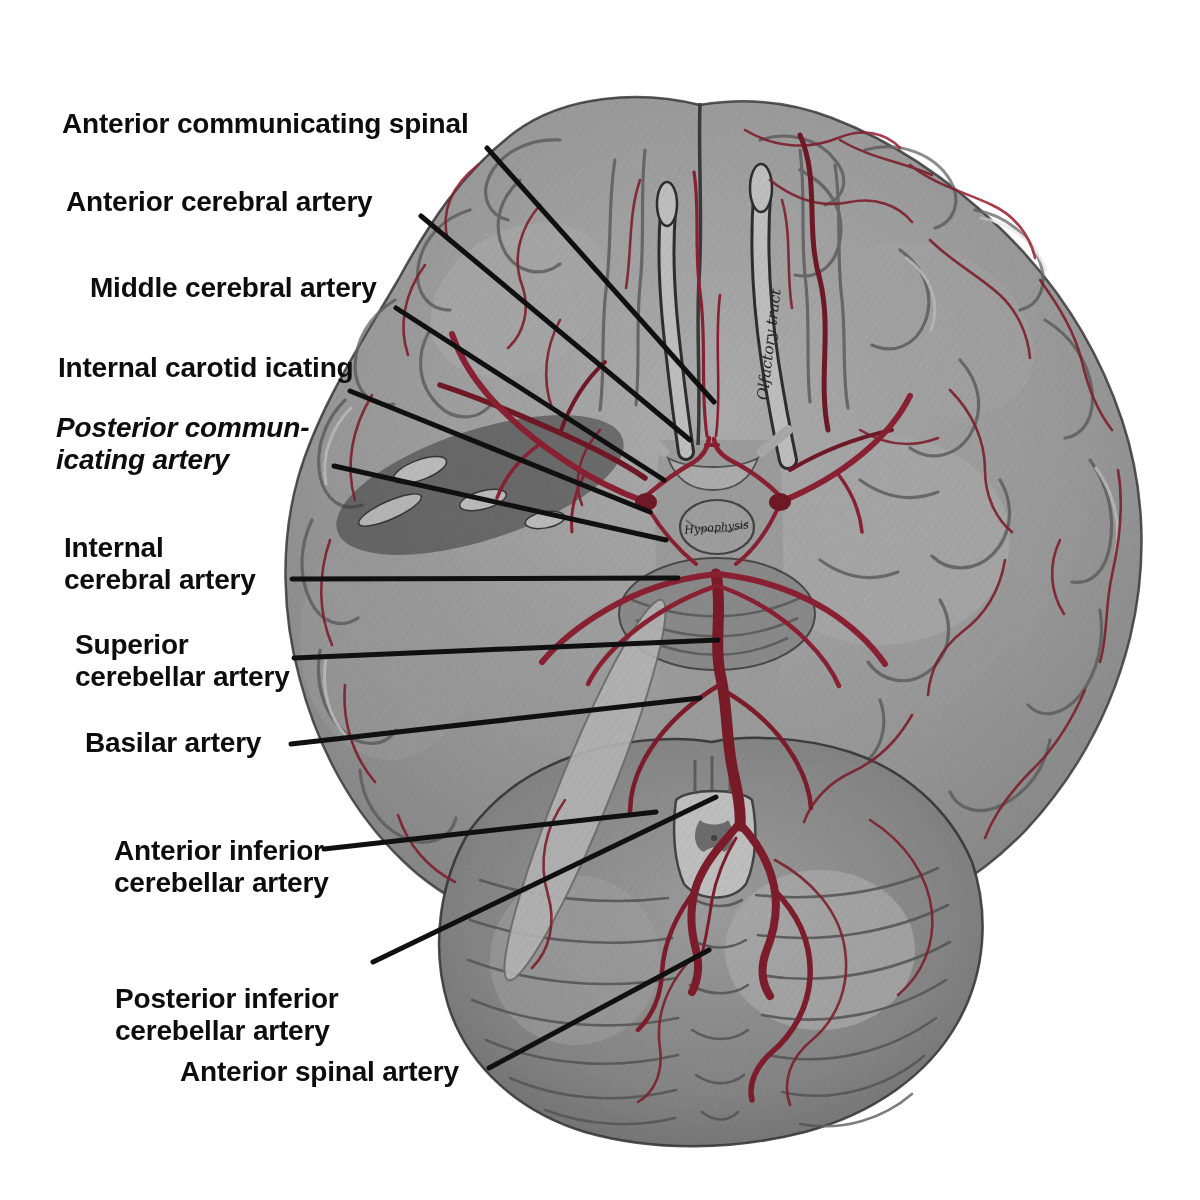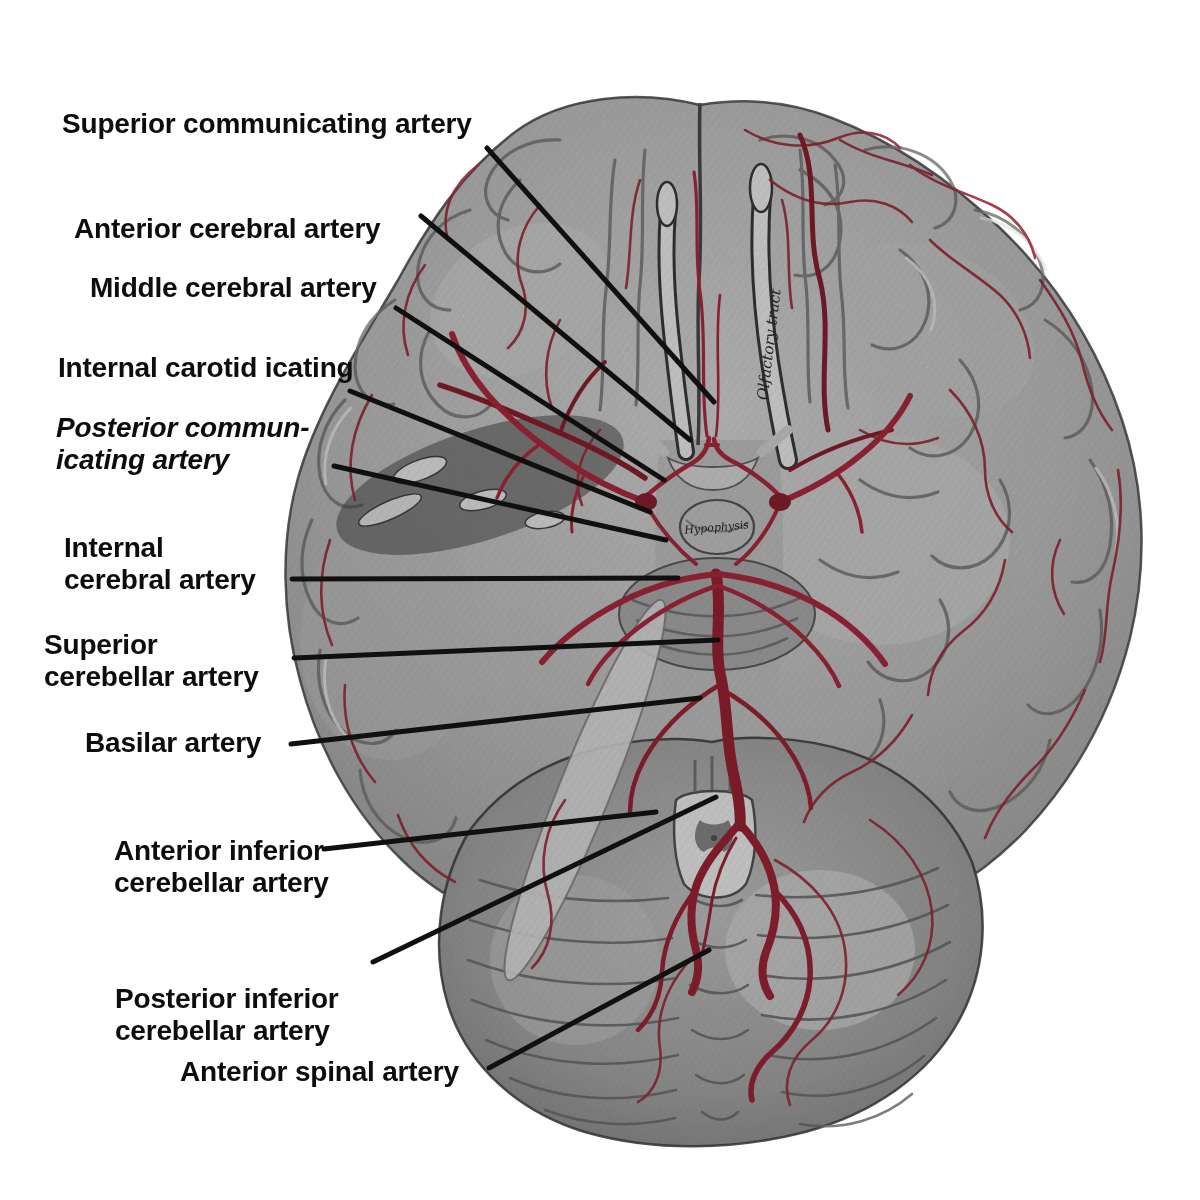--- a/index.html
+++ b/index.html
@@ -274,29 +274,29 @@
     <line x1="334" y1="466" x2="666" y2="540"></line>
     <line x1="292" y1="579" x2="678" y2="578"></line>
     <line x1="294" y1="658" x2="718" y2="640"></line>
     <line x1="291" y1="744" x2="700" y2="698"></line>
     <line x1="324" y1="849" x2="656" y2="812"></line>
     <line x1="373" y1="962" x2="716" y2="797"></line>
     <line x1="489" y1="1068" x2="709" y2="950"></line>
   </g>
 </svg>
 
-<div class="anatomy-label" style="left:62px; top:108px;">Superior communicating artery</div>
-<div class="anatomy-label" style="left:74px; top:186px;margin-top:27px;">Anterior cerebral artery</div>
+<div class="anatomy-label" style="left:62px; top:108px;">Anterior communicating spinal</div>
+<div class="anatomy-label" style="left:66px; top:186px;">Anterior cerebral artery</div>
 <div class="anatomy-label" style="left:62px; top:272px;margin-left:28px;">Middle cerebral artery</div>
 <div class="anatomy-label" style="left:58px; top:352px;">Internal carotid icating</div>
 <div class="anatomy-label" style="left:56px; top:412px;font-style:italic;">Posterior commun-
 icating artery</div>
 <div class="anatomy-label" style="left:64px; top:532px;">Internal
 cerebral artery</div>
-<div class="anatomy-label" style="left:44px; top:629px;">Superior
+<div class="anatomy-label" style="left:75px; top:629px;">Superior
 cerebellar artery</div>
 <div class="anatomy-label" style="left:85px; top:727px;">Basilar artery</div>
 <div class="anatomy-label" style="left:82px; top:835px;margin-left:32px;">Anterior inferior
 cerebellar artery</div>
 <div class="anatomy-label" style="left:115px; top:945px;margin-top:38px;">Posterior inferior
 cerebellar artery</div>
 <div class="anatomy-label" style="left:168px; top:1056px;margin-left:12px;">Anterior spinal artery</div>
 
 </div>
 

